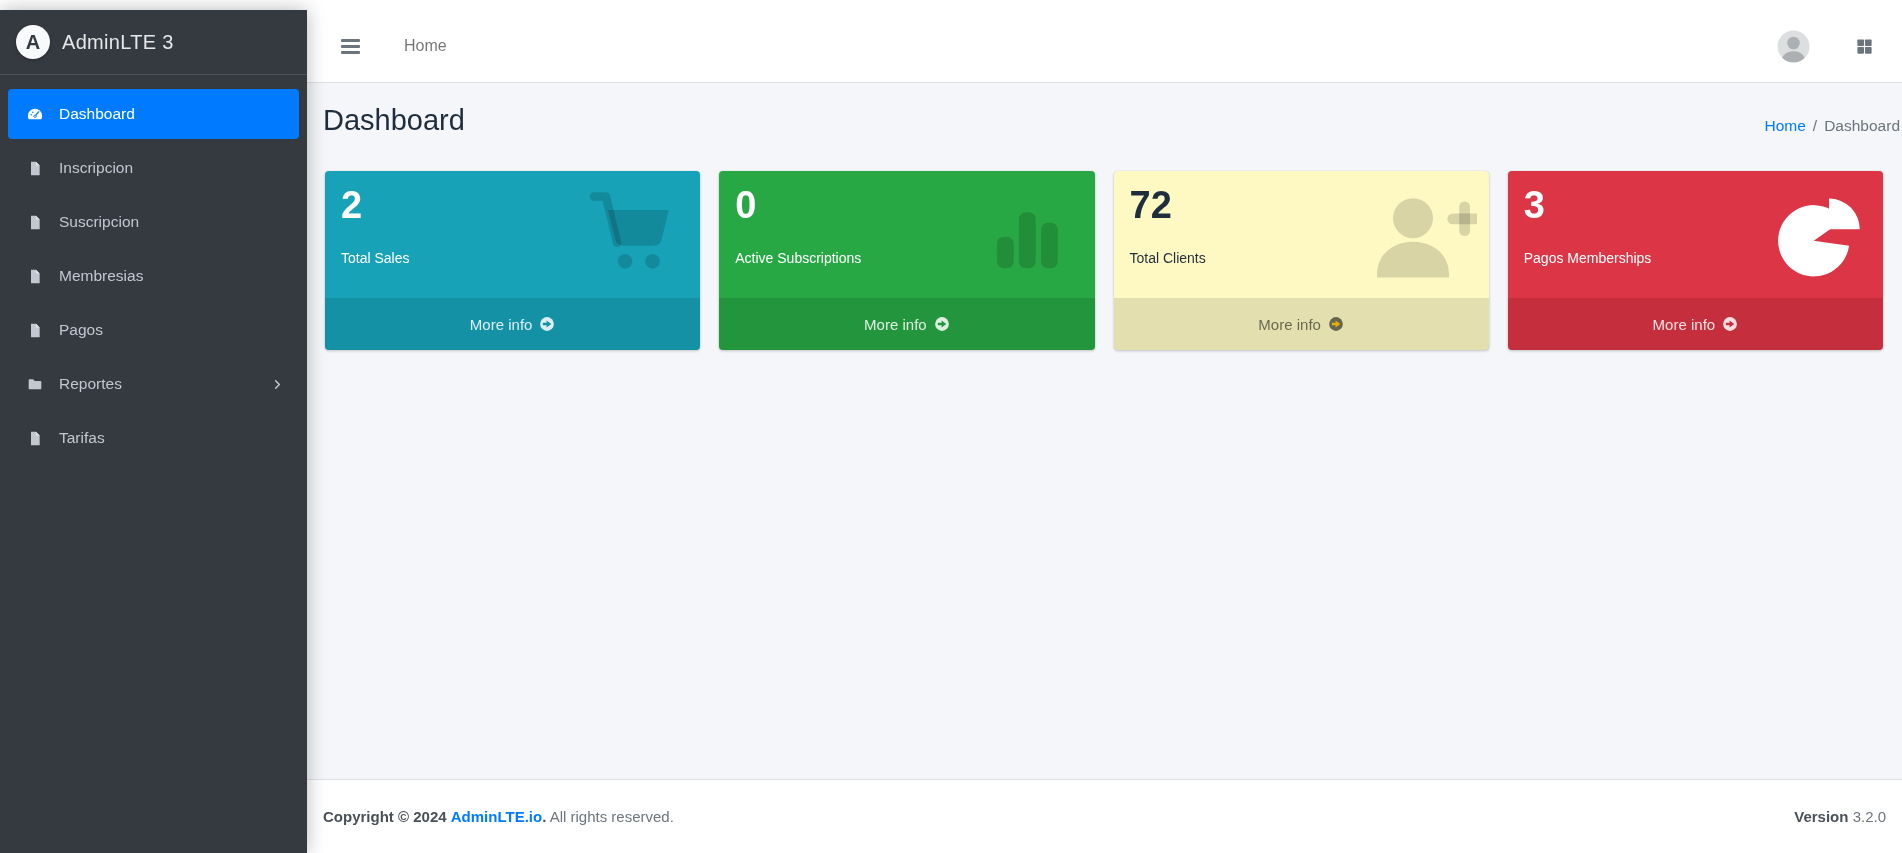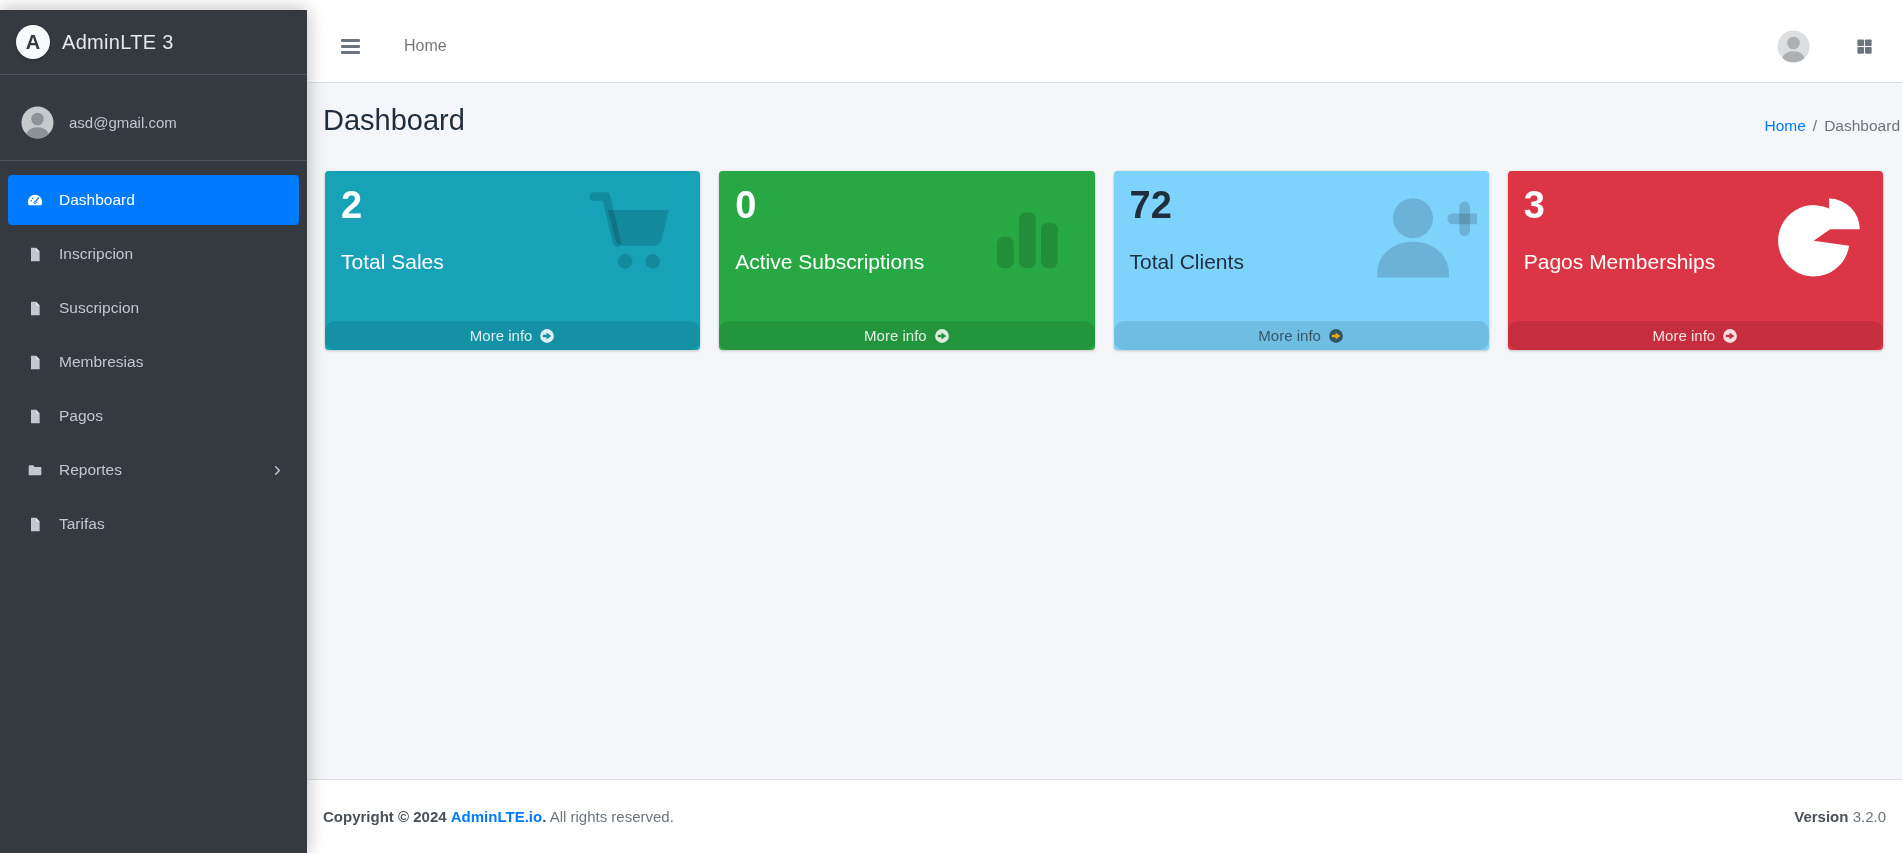--- a/index.html
+++ b/index.html
@@ -52,28 +52,28 @@
   .breadcrumb a { color:#007bff; text-decoration:none; cursor:pointer; }
   .breadcrumb .sep { color:#6c757d; padding:0 7px; }
   .breadcrumb .current { color:#6c757d; }
 
   .boxes { display:flex; gap:19px; padding:30px 19px 0 18px; }
   .small-box { position:relative; flex:1; height:179px; border-radius:4px; overflow:hidden;
                display:flex; flex-direction:column; color:#fff;
                box-shadow:0 0 1px rgba(0,0,0,.125), 0 1px 3px rgba(0,0,0,.2); }
   .small-box .sb-inner { padding:12px 16px; z-index:2; }
   .small-box h3 { font-size:38px; font-weight:700; line-height:1.2; }
-  .small-box p { font-size:21px; margin-top:21px; }
+  .small-box p { font-size:14px; margin-top:21px; }
   .sb-icon { position:absolute; top:16px; right:16px; z-index:1; color:rgba(0,0,0,.15); }
-  .sb-footer { margin-top:auto; height:29px; background:rgba(0,0,0,.1);
+  .sb-footer { margin-top:auto; height:52px; background:rgba(0,0,0,.1);
                display:flex; align-items:center; justify-content:center; gap:7px;
-               font-size:15px; color:rgba(255,255,255,.85); cursor:pointer; text-decoration:none;border-radius:10px; }
+               font-size:15px; color:rgba(255,255,255,.85); cursor:pointer; text-decoration:none; }
   .box-info    { background:#17a2b8; }
   .box-success { background:#28a745; }
-  .box-warning { background:#7dd3fc; color:#1f2d3d; }
+  .box-warning { background:#fef9c3; color:#1f2d3d; }
   .box-danger  { background:#dc3545; }
   .box-warning .sb-footer { color:rgba(0,0,0,.55); }
   .arrow-cut-info    { fill:#1592a6; }
   .arrow-cut-success { fill:#24963e; }
   .arrow-cut-warning { fill:#e6ae06; }
   .arrow-cut-danger  { fill:#c6303e; }
 
   .content-fill { flex:1; }
 
   
@@ -89,35 +89,20 @@
 <div class="app">
 
   <aside class="sidebar">
     <div class="brand">
       <div class="brand-logo">
           <span>A</span>
         </div>
       <div class="brand-text">AdminLTE 3</div>
     </div>
 
-    <div class="user-panel">
-      <svg class="avatar" viewBox="0 0 24 24">
-        <defs>
-            <clipPath id="ac1">
-              <circle cx="12" cy="12" r="11"></circle>
-            </clipPath>
-          </defs>
-        <circle cx="12" cy="12" r="11" fill="#c6cacd"></circle>
-        <g clip-path="url(#ac1)" fill="#8d9297">
-          <circle cx="12" cy="9.6" r="4.3"></circle>
-          <path d="M12 15.2c-5 0-8.2 2.8-8.2 7.8h16.4c0-5-3.2-7.8-8.2-7.8z"></path>
-        </g>
-      </svg>
-      <span class="user-email">asd@gmail.com</span>
-    </div>
 
     <ul class="nav">
       <li class="nav-item active">
         <span class="nav-icon">
           <svg width="18" height="18" viewBox="0 0 24 24">
             <path fill="#fff" d="M12 5a9.5 9.5 0 0 0-9.5 9.5c0 1.6.4 3.2 1.1 4.5h16.8a9.6 9.6 0 0 0 1.1-4.5A9.5 9.5 0 0 0 12 5z"></path>
             <g stroke="#007bff" stroke-width="1.9" stroke-linecap="round">
               <line x1="16.8" y1="9.2" x2="12.6" y2="14.2"></line>
             </g>
             <circle cx="12" cy="15" r="2" fill="#007bff"></circle>

